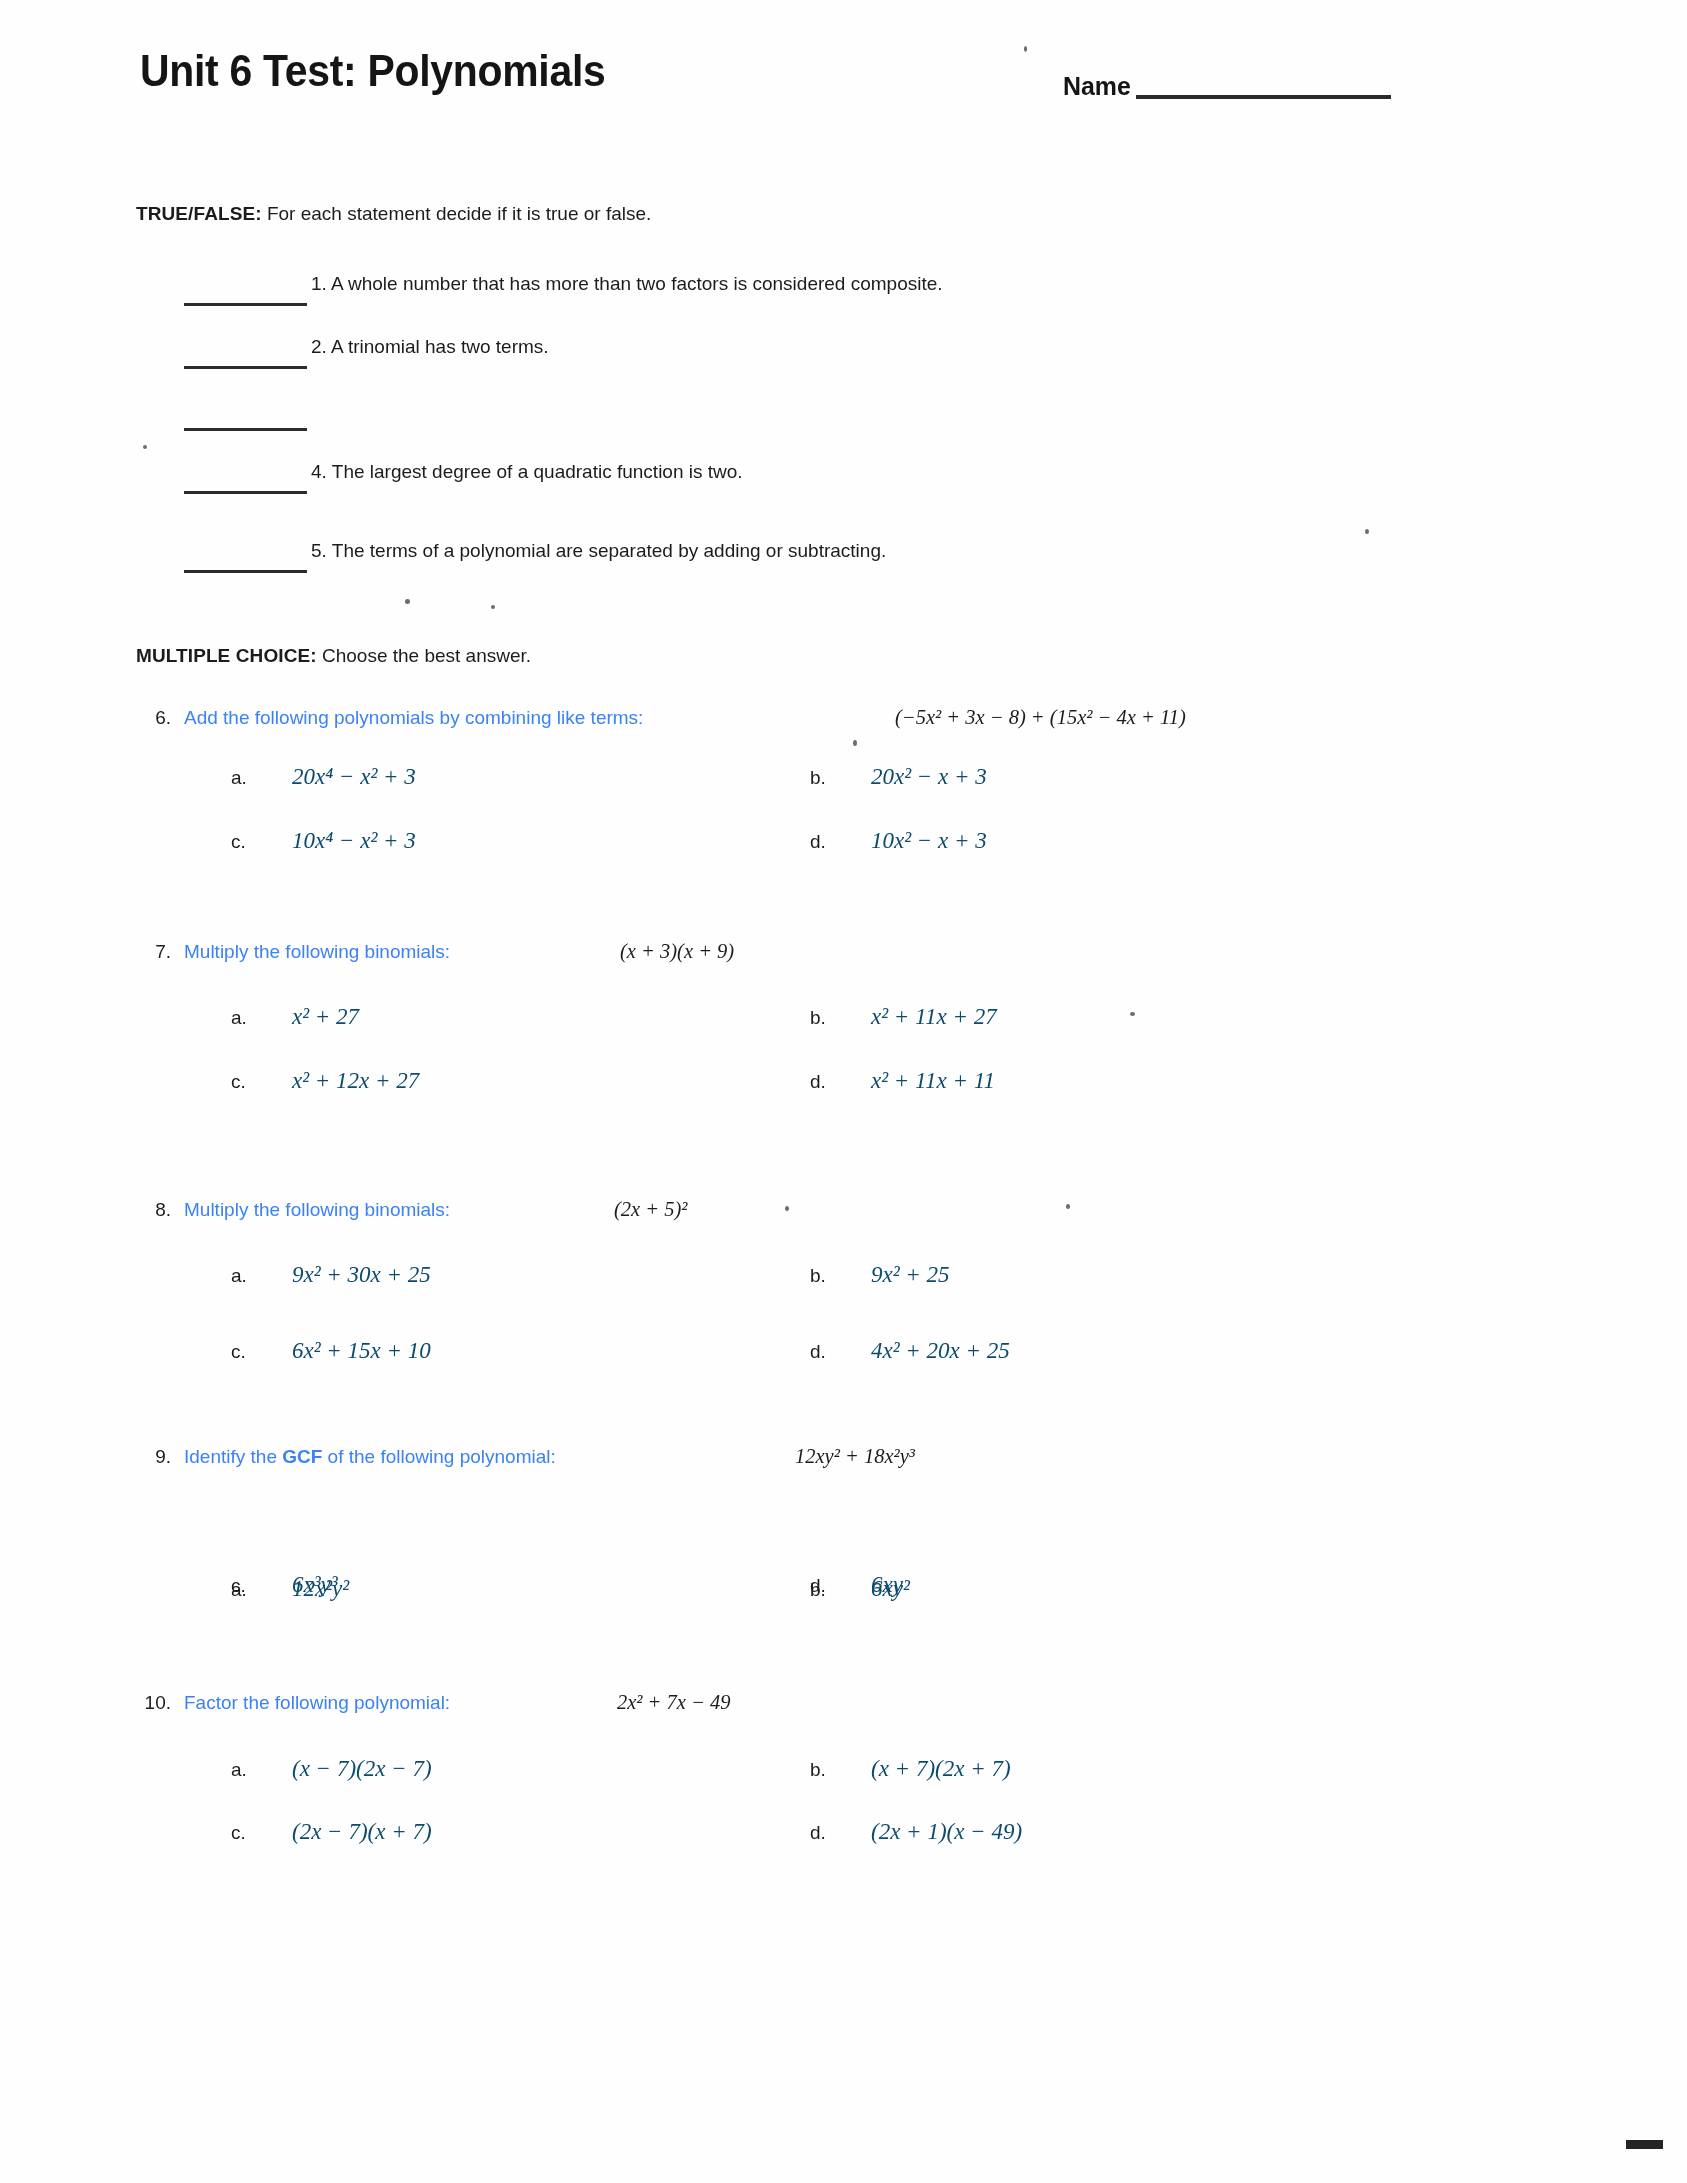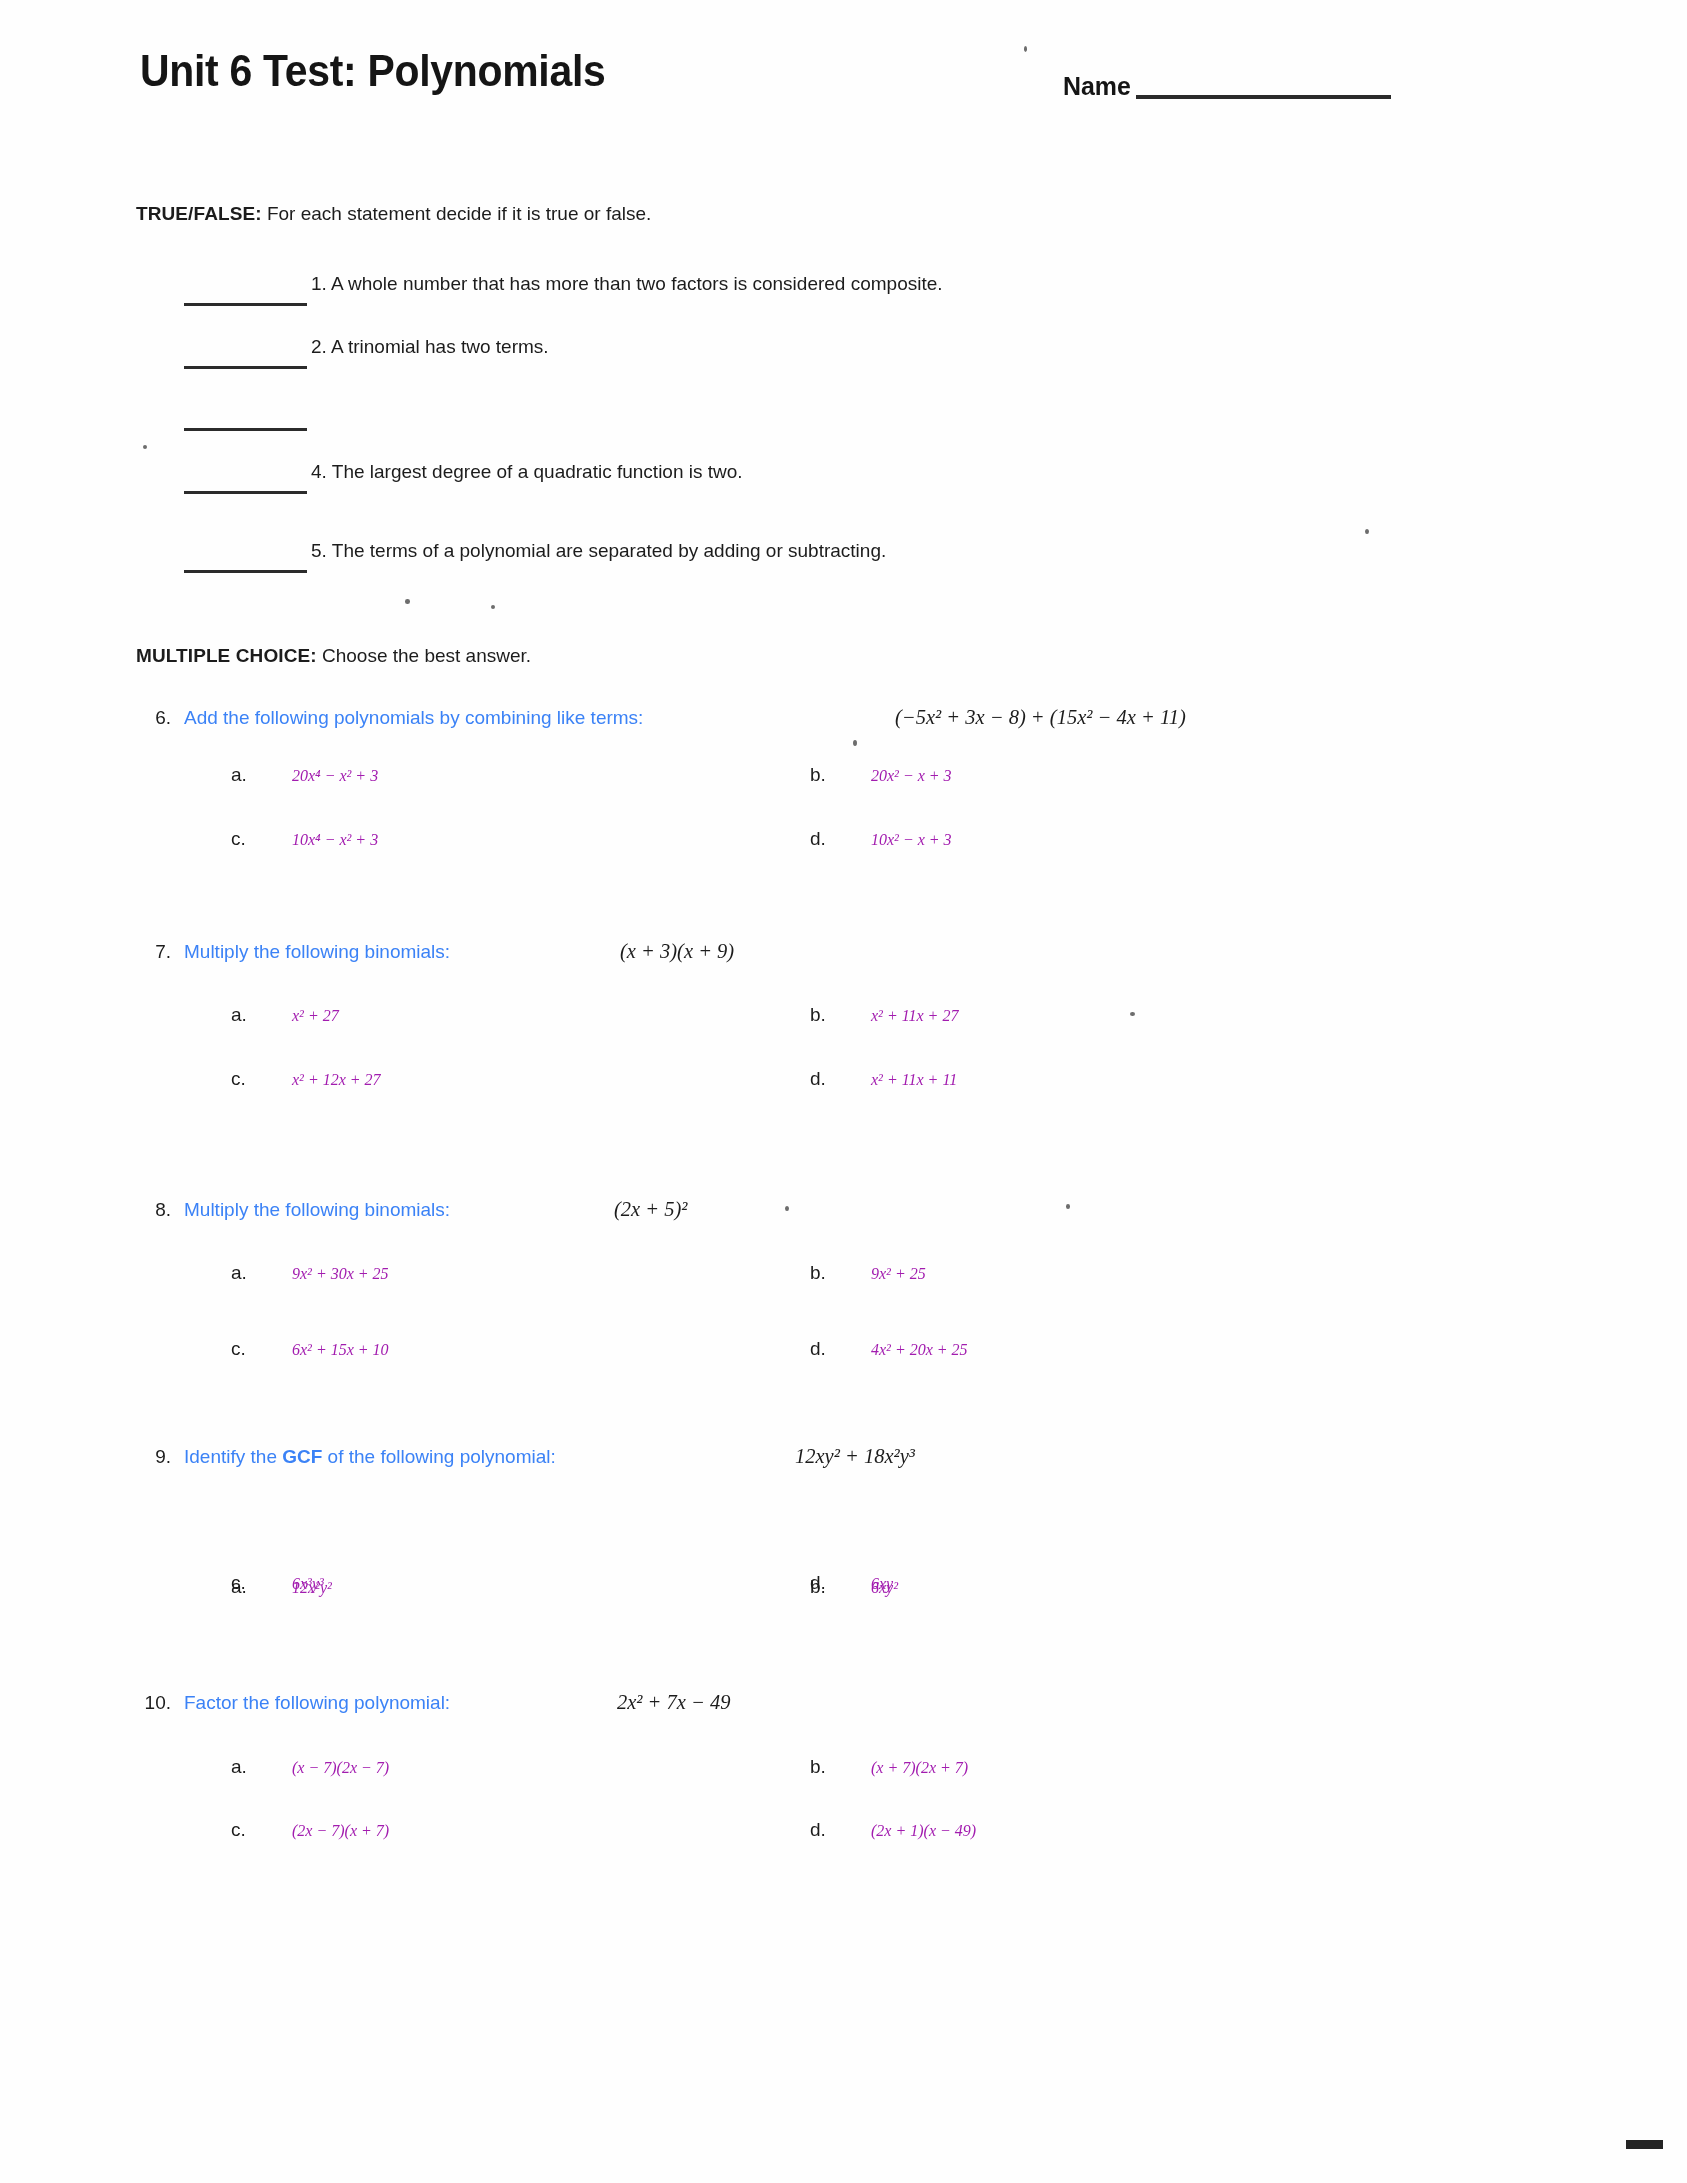--- a/index.html
+++ b/index.html
@@ -155,22 +155,22 @@
   .choice-letter {
     display: inline-block;
     width: 61px;
     font-size: 19px;
     font-family: "Liberation Sans", sans-serif;
     color: #1c1c1c;
   }
   .choice-expr {
     font-family: "Liberation Serif", serif;
     font-style: italic;
-    font-size: 16px;
-    color: #a21caf;
+    font-size: 23px;
+    color: #0c4a6e;
   }
 
   
   .speck {
     position: absolute;
     background: #6d6d6d;
     border-radius: 50%;
   }
   .corner-mark {
     position: absolute;

